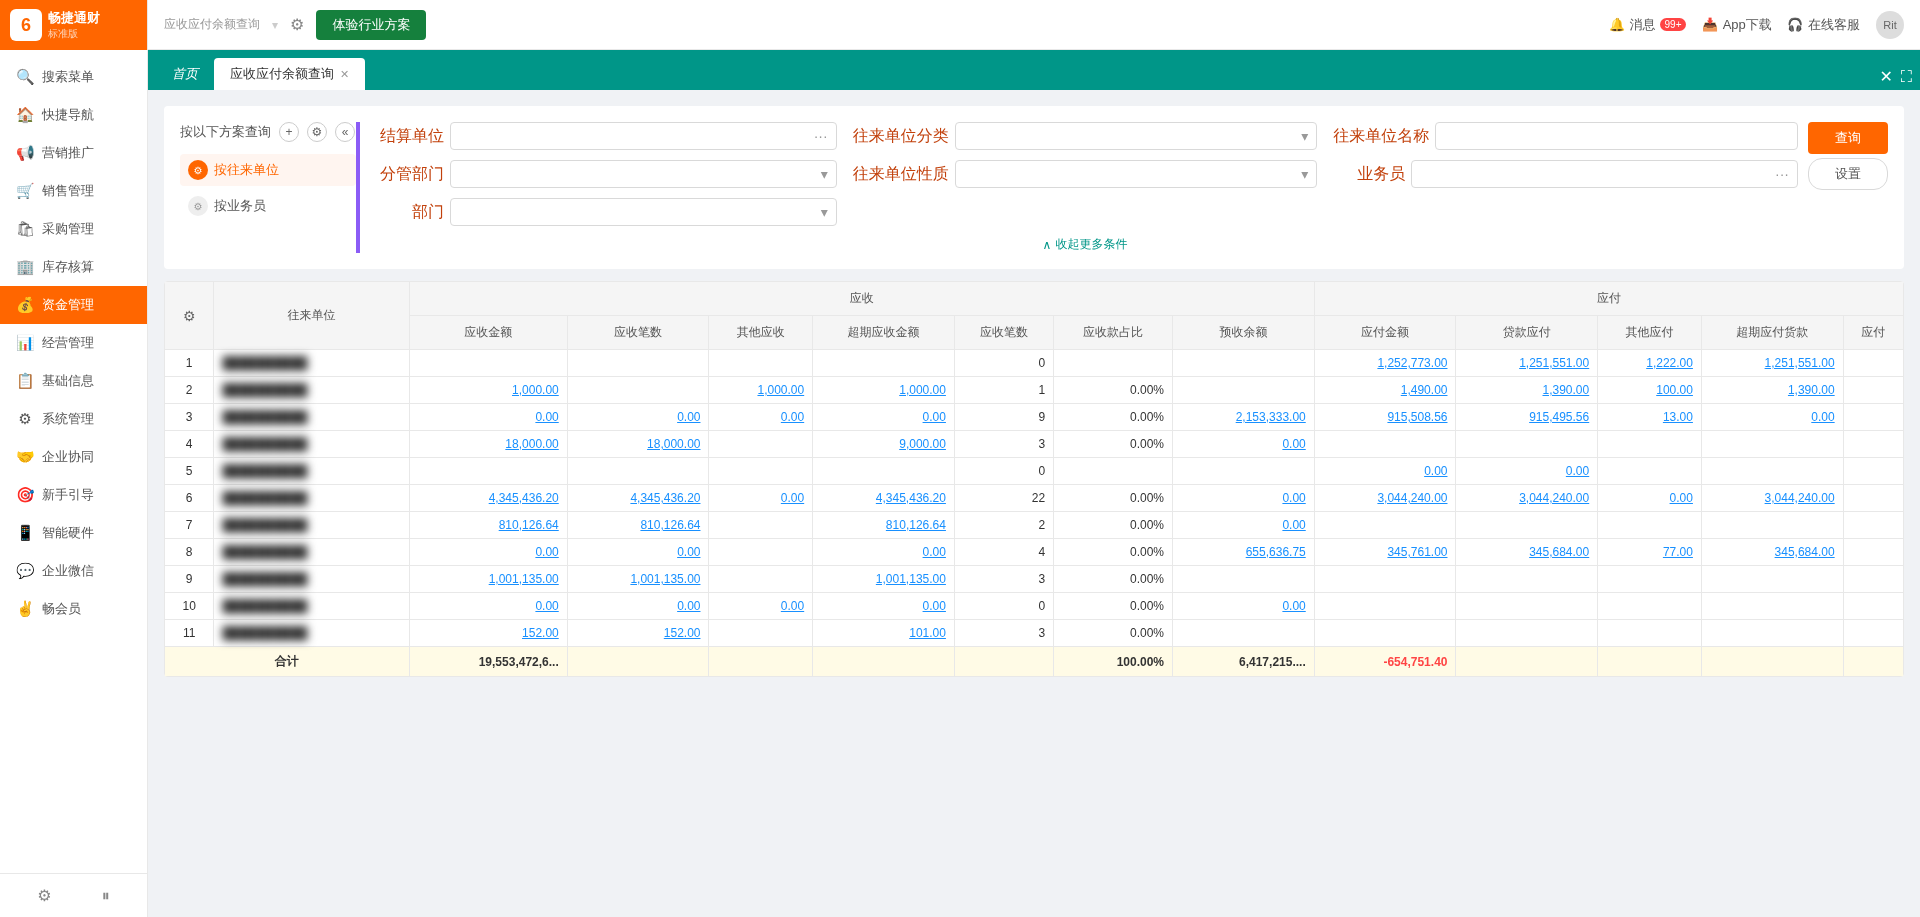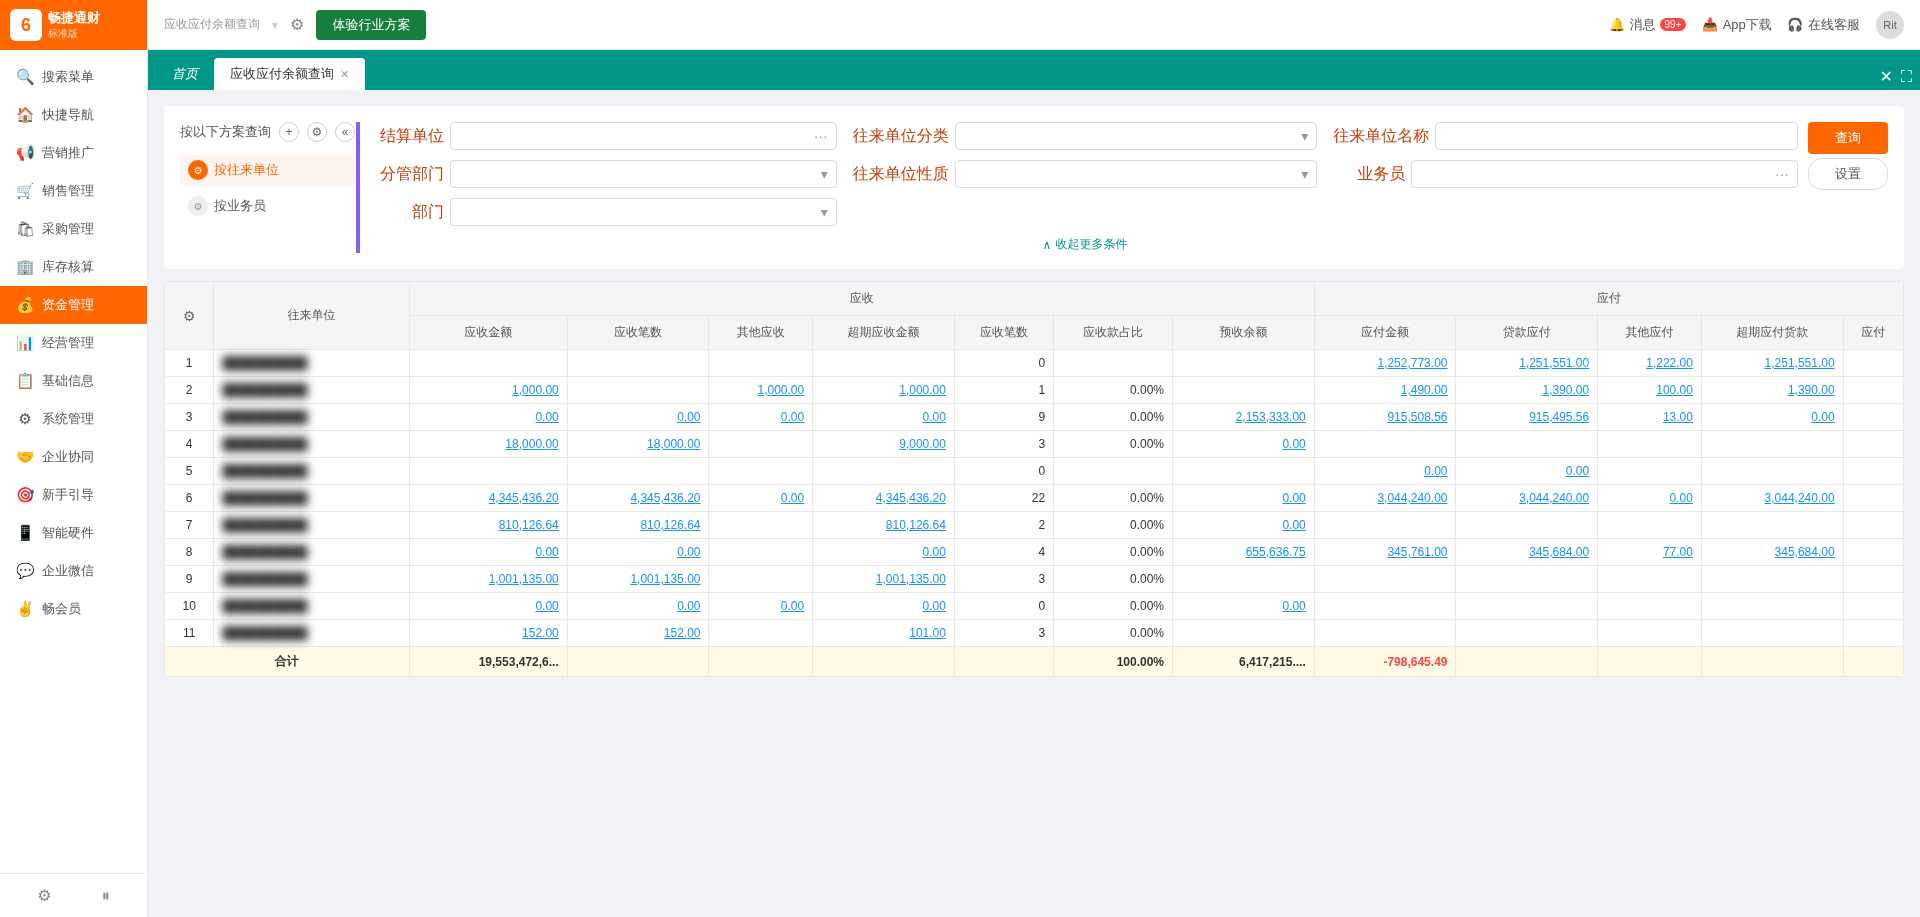--- a/index.html
+++ b/index.html
@@ -561,21 +561,21 @@
         <tfoot>
           <tr class="footer-row">
             <td colspan="2" class="text-center">合计</td>
             <td>19,553,472,6...</td>
             <td></td>
             <td></td>
             <td></td>
             <td></td>
             <td>100.00%</td>
             <td>6,417,215....</td>
-            <td class="negative">-798,645.49</td>
+            <td class="negative">-654,751.40</td>
             <td></td>
             <td></td>
             <td></td>
             <td></td>
           </tr>
         </tfoot>
       </table>
     </div>
 
   </div>

